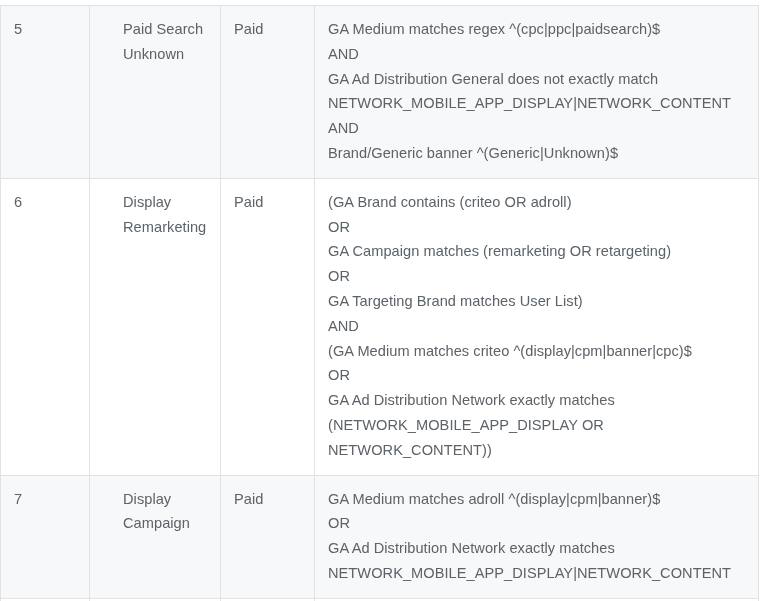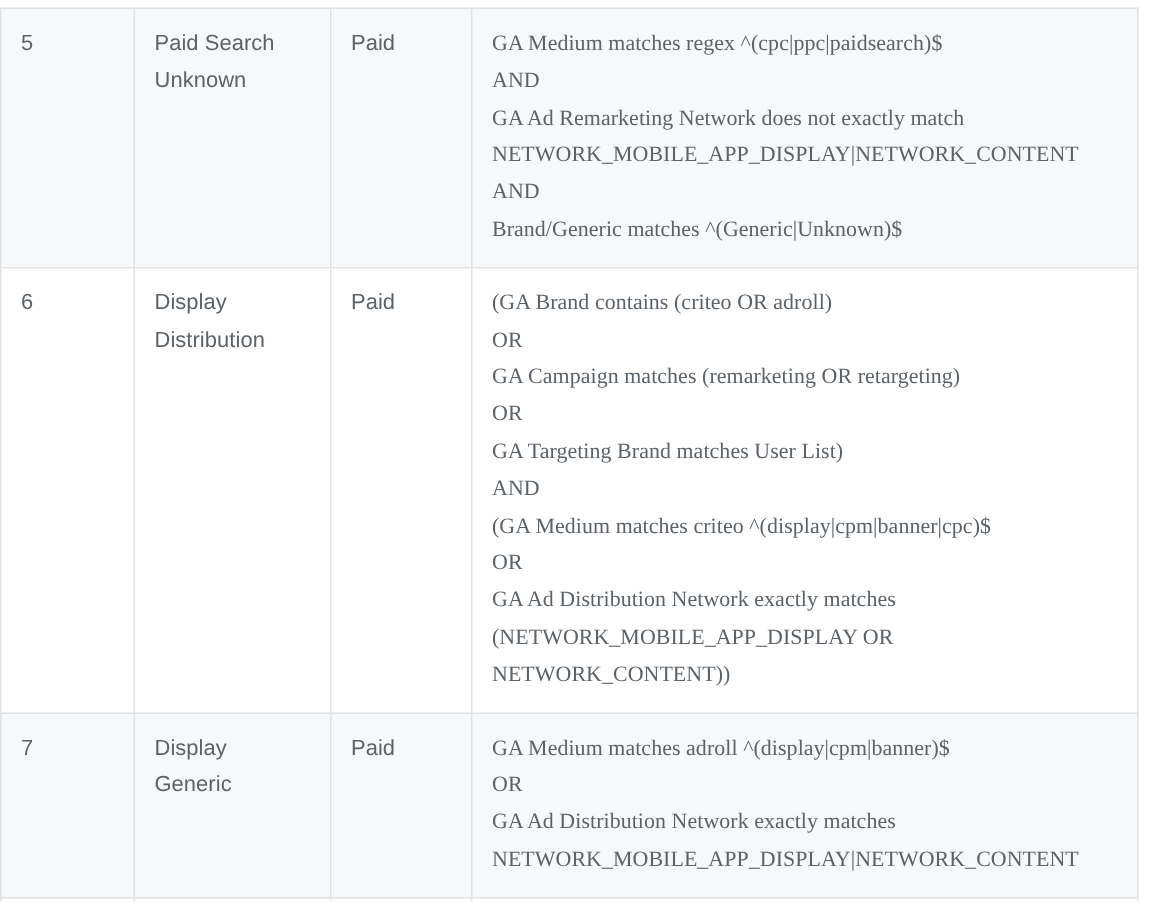--- a/index.html
+++ b/index.html
@@ -45,22 +45,22 @@
     letter-spacing: 0.05px;
   }
   .col-id    { width: 89px; }
   .col-name  { width: 131px; }
   .col-type  { width: 94px; }
   .col-rule  { width: 444px; }
 
   tr.row-shaded td { background: #f7f8f9; }
   tr.row-plain  td { background: #ffffff; }
 
-  .rule-line { white-space: nowrap; display: block; font-family: Liberation Serif, serif; }
-  .name-line { display: block; }
+  .rule-line { white-space: nowrap; display: block; }
+  .name-line { display: block; margin-left: 20px; }
 </style>
 </head>
 <body>
 
 <div class="page">
   <div class="table-wrap">
     <table class="channel-table">
       <colgroup>
         <col class="col-id">
         <col class="col-name">
@@ -71,52 +71,52 @@
           <tr class="row-shaded">
             <td>5</td>
             <td>
               <span class="name-line">Paid Search</span>
               <span class="name-line">Unknown</span>
             </td>
             <td>Paid</td>
             <td>
               <span class="rule-line">GA Medium matches regex ^(cpc|ppc|paidsearch)$</span>
               <span class="rule-line">AND</span>
-              <span class="rule-line">GA Ad Remarketing Network does not exactly match</span>
+              <span class="rule-line">GA Ad Distribution General does not exactly match</span>
               <span class="rule-line">NETWORK_MOBILE_APP_DISPLAY|NETWORK_CONTENT</span>
               <span class="rule-line">AND</span>
-              <span class="rule-line">Brand/Generic matches ^(Generic|Unknown)$</span>
+              <span class="rule-line">Brand/Generic banner ^(Generic|Unknown)$</span>
             </td>
           </tr>
           <tr class="row-plain">
             <td>6</td>
             <td>
               <span class="name-line">Display</span>
-              <span class="name-line">Distribution</span>
+              <span class="name-line">Remarketing</span>
             </td>
             <td>Paid</td>
             <td>
               <span class="rule-line">(GA Brand contains (criteo OR adroll)</span>
               <span class="rule-line">OR</span>
               <span class="rule-line">GA Campaign matches (remarketing OR retargeting)</span>
               <span class="rule-line">OR</span>
               <span class="rule-line">GA Targeting Brand matches User List)</span>
               <span class="rule-line">AND</span>
               <span class="rule-line">(GA Medium matches criteo ^(display|cpm|banner|cpc)$</span>
               <span class="rule-line">OR</span>
               <span class="rule-line">GA Ad Distribution Network exactly matches</span>
               <span class="rule-line">(NETWORK_MOBILE_APP_DISPLAY OR</span>
               <span class="rule-line">NETWORK_CONTENT))</span>
             </td>
           </tr>
           <tr class="row-shaded">
             <td>7</td>
             <td>
               <span class="name-line">Display</span>
-              <span class="name-line">Generic</span>
+              <span class="name-line">Campaign</span>
             </td>
             <td>Paid</td>
             <td>
               <span class="rule-line">GA Medium matches adroll ^(display|cpm|banner)$</span>
               <span class="rule-line">OR</span>
               <span class="rule-line">GA Ad Distribution Network exactly matches</span>
               <span class="rule-line">NETWORK_MOBILE_APP_DISPLAY|NETWORK_CONTENT</span>
             </td>
           </tr>
           <tr class="row-plain">

